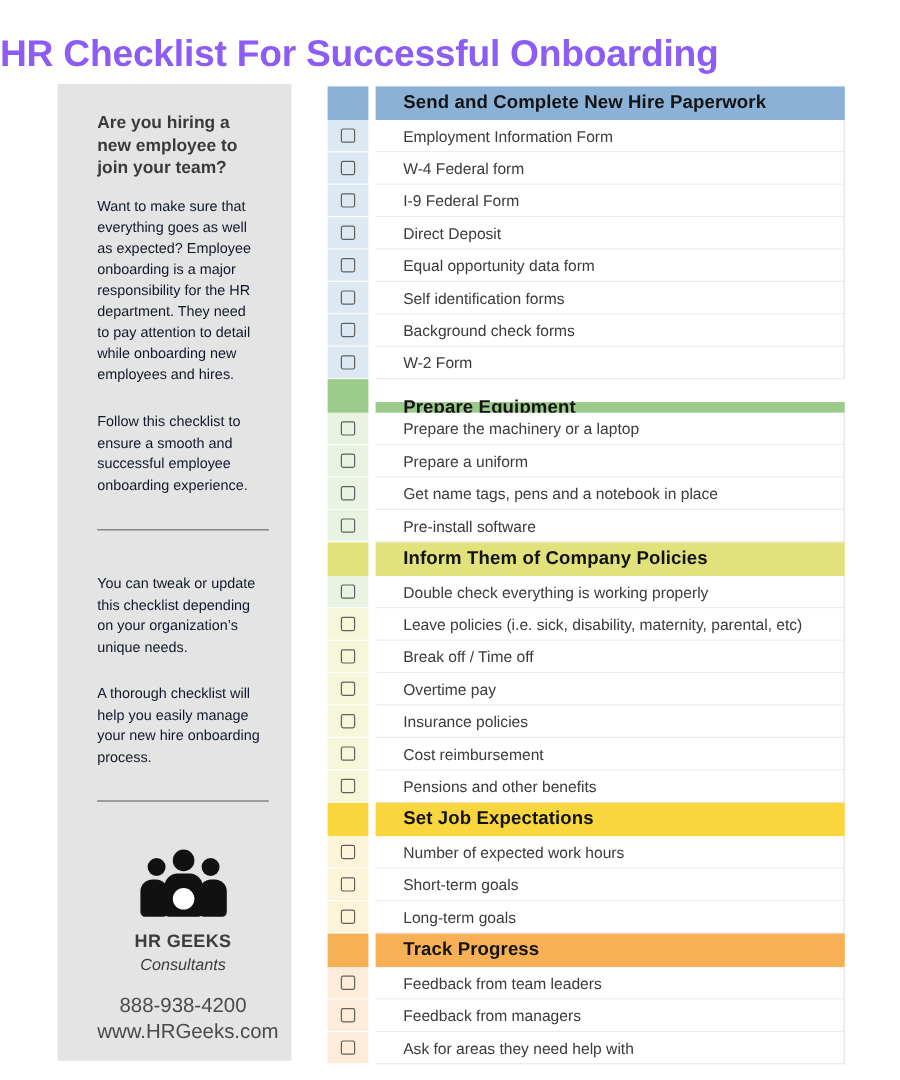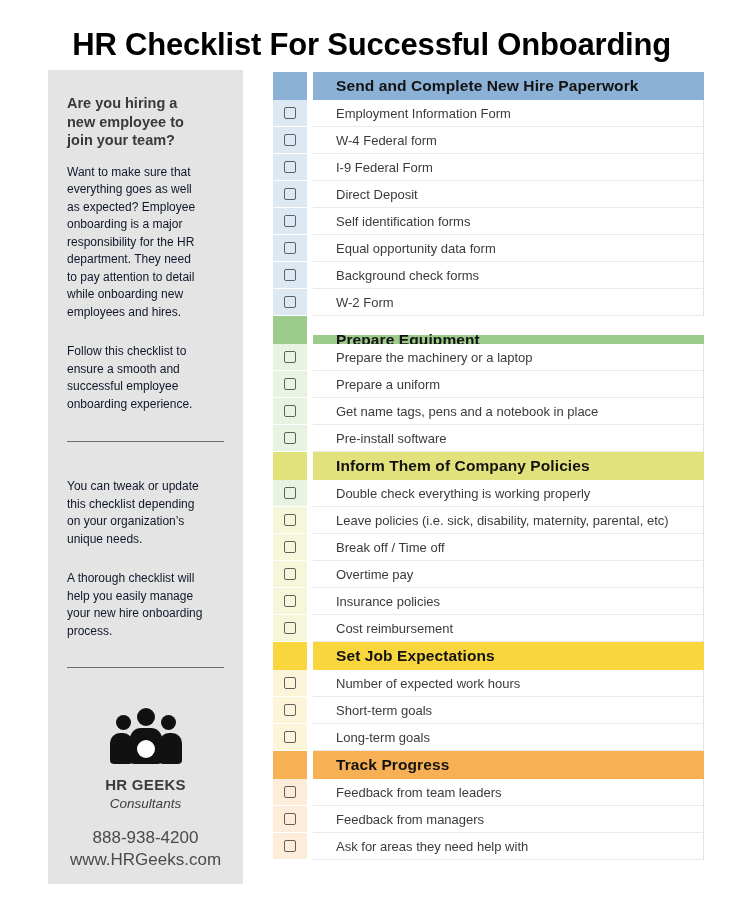--- a/index.html
+++ b/index.html
@@ -1,27 +1,27 @@
 <!DOCTYPE html>
 <html><head>
 <meta charset="utf-8">
 <style>
   html,body{margin:0;padding:0;}
   body{
     width:750px;height:900px;position:relative;background:#ffffff;
     font-family:"Liberation Sans",sans-serif;overflow:hidden;
   }
   .page-title{
-    position:absolute;top:6px;left:0;width:671px;text-align:right;
-    font-size:31px;font-weight:bold;letter-spacing:-0.2px;color:#000000;
+    position:absolute;top:6px;left:0;width:671px;text-align:left;
+    font-size:31px;font-weight:bold;letter-spacing:-0.2px;color:#8b5cf6;
   }
   
   .sidebar{
     position:absolute;left:48px;top:70px;width:195px;height:814px;
-    background:#e4e4e4;box-sizing:border-box;padding:24px 19px 0 19px;
+    background:#e4e4e4;box-sizing:border-box;padding:24px 19px 0 33px;
   }
   .sidebar-heading{
     font-size:14.5px;font-weight:bold;line-height:18.5px;color:#3a3a3a;
     margin:0 0 14px 0;white-space:pre-line;
   }
   .sidebar-para{
     font-size:12px;line-height:17.5px;color:#0f172a;
     margin:0 0 22px 0;white-space:pre-line;
   }
   .sidebar-divider{
@@ -142,27 +142,27 @@
     <div class="row item-row">
       <div class="check-cell" style="background: rgb(221, 233, 242);">
         <span class="checkbox"></span>
       </div>
       <div class="text-cell">Direct Deposit</div>
     </div>
     <div class="row item-row">
       <div class="check-cell" style="background: rgb(221, 233, 242);">
         <span class="checkbox"></span>
       </div>
+      <div class="text-cell">Equal opportunity data form</div>
+    </div>
+    <div class="row item-row">
+      <div class="check-cell" style="background: rgb(221, 233, 242);">
+        <span class="checkbox"></span>
+      </div>
       <div class="text-cell">Self identification forms</div>
-    </div>
-    <div class="row item-row">
-      <div class="check-cell" style="background: rgb(221, 233, 242);">
-        <span class="checkbox"></span>
-      </div>
-      <div class="text-cell">Equal opportunity data form</div>
     </div>
     <div class="row item-row">
       <div class="check-cell" style="background: rgb(221, 233, 242);">
         <span class="checkbox"></span>
       </div>
       <div class="text-cell">Background check forms</div>
     </div>
     <div class="row item-row">
       <div class="check-cell" style="background: rgb(221, 233, 242);">
         <span class="checkbox"></span>
@@ -230,20 +230,26 @@
         <span class="checkbox"></span>
       </div>
       <div class="text-cell">Insurance policies</div>
     </div>
     <div class="row item-row">
       <div class="check-cell" style="background: rgb(246, 246, 218);">
         <span class="checkbox"></span>
       </div>
       <div class="text-cell">Cost reimbursement</div>
     </div>
+    <div class="row item-row">
+      <div class="check-cell" style="background: rgb(246, 246, 218);">
+        <span class="checkbox"></span>
+      </div>
+      <div class="text-cell">Pensions and other benefits</div>
+    </div>
     <div class="row header-row">
       <div class="check-cell" style="background: rgb(249, 214, 62);"></div>
       <div class="text-cell" style="background: rgb(249, 214, 62);">Set Job Expectations</div>
     </div>
     <div class="row item-row">
       <div class="check-cell" style="background: rgb(253, 245, 218);">
         <span class="checkbox"></span>
       </div>
       <div class="text-cell">Number of expected work hours</div>
     </div>

